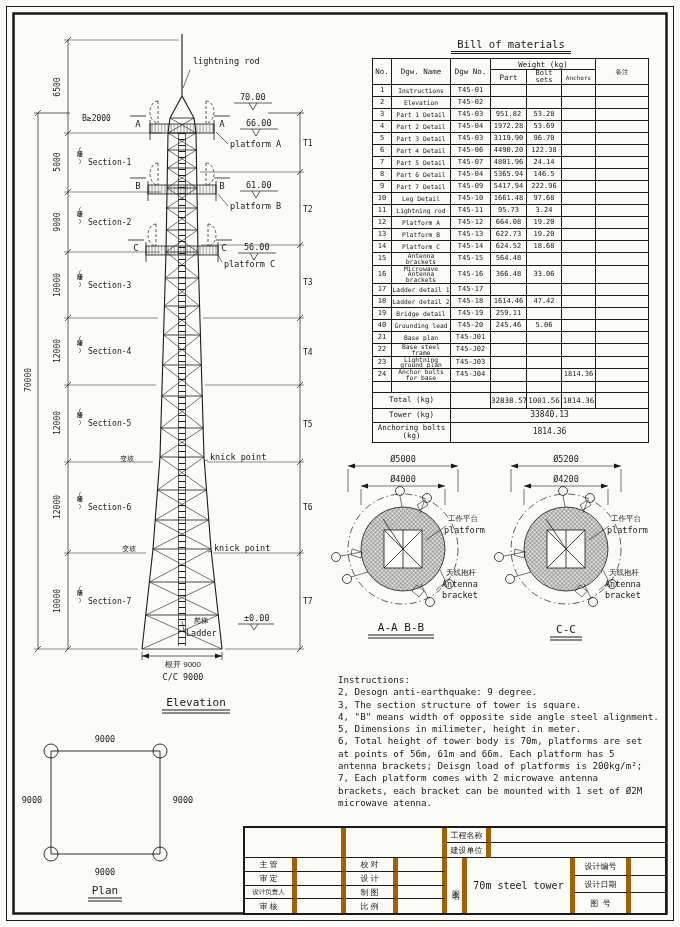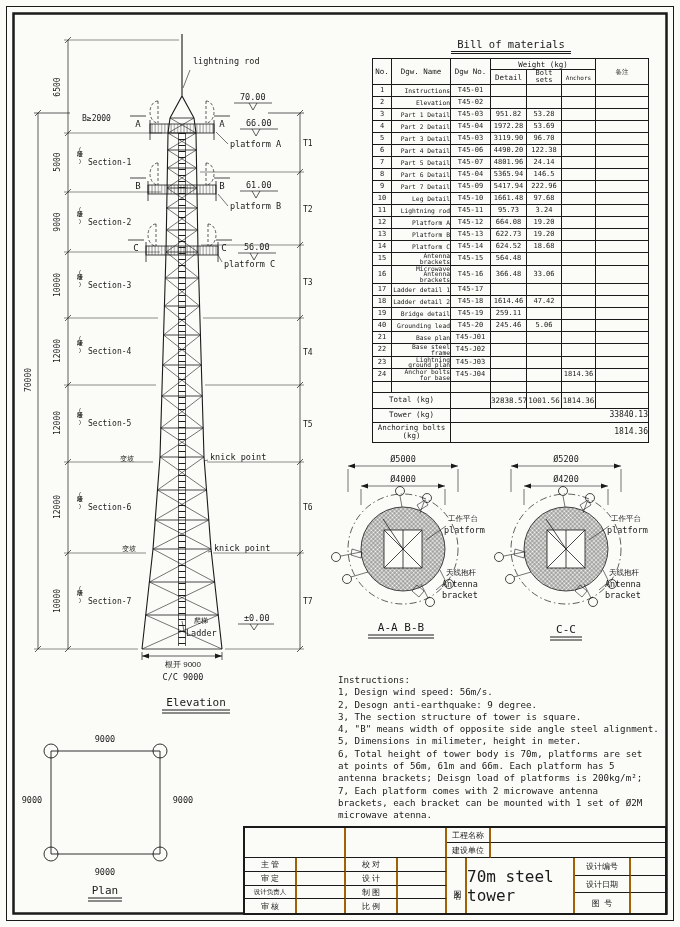--- a/index.html
+++ b/index.html
@@ -9,36 +9,36 @@
   svg text.cjk{font-family:"Liberation Sans", sans-serif;}
   .svgv{writing-mode:vertical-rl;text-orientation:upright;}
   
   .bom-wrap{position:absolute;left:372px;top:38px;width:278px;z-index:2;}
   .bom-title{text-align:center;font-size:10.5px;margin-bottom:4px;}
   .bom-title span{display:inline-block;border-bottom:3px double #1a1a1a;padding:0 6px 1px;}
   table.bom{border-collapse:collapse;table-layout:fixed;width:276px;background:transparent;}
   table.bom th,table.bom td{border:1px solid #1a1a1a;padding:0;text-align:center;
       font-weight:normal;font-size:7px;line-height:7px;overflow:hidden;}
   table.bom tr{height:12px;}
-  table.bom td:nth-child(2){font-size:6.3px;line-height:5.8px;text-align:right;}
+  table.bom td:nth-child(2){font-size:6.3px;line-height:5.8px;}
   table.bom .hdr{font-size:7.5px;}
   table.bom .small{font-size:6px;}
   table.bom .tot-label{font-size:9px;line-height:10px;}
   table.bom .tot-row td{font-size:7.5px;}
   table.bom tr.spacer{height:11px;}
   table.bom tr.footer1{height:16px;}
   table.bom tr.footer2{height:14px;}
   table.bom tr.footer3{height:20px;}
   
   .instr{position:absolute;left:338px;top:674px;width:332px;z-index:2;
          font-size:9.2px;line-height:12.3px;white-space:nowrap;}
   
   .tb{position:absolute;left:243px;top:826px;width:424px;height:89px;border:2px solid #1a1a1a;
       background:#fbfbf8;box-sizing:border-box;z-index:3;font-family:"Liberation Sans", sans-serif;}
-  .tb .cell{position:absolute;box-sizing:border-box;border-right:2px solid #a16207;
+  .tb .cell{position:absolute;box-sizing:border-box;border-right:5px solid #a16207;
       border-bottom:1px solid #1a1a1a;display:flex;align-items:center;justify-content:center;
       font-size:8px;overflow:hidden;}
   .tb .mono{font-family:"DejaVu Sans Mono", monospace;}
   .tb .vert{writing-mode:vertical-rl;text-orientation:upright;letter-spacing:2px;}
 </style>
 </head>
 <body>
 
 <div class="sheet">
 
@@ -283,21 +283,21 @@
       </colgroup>
       <thead>
         <tr style="height:11px">
           <th class="hdr" rowspan="2">No.</th>
           <th class="hdr" rowspan="2">Dgw. Name</th>
           <th class="hdr" rowspan="2">Dgw No.</th>
           <th class="hdr" colspan="3">Weight (kg)</th>
           <th class="hdr" rowspan="2" style="font-family:'Liberation Sans',sans-serif;font-size:6.5px">备注</th>
         </tr>
         <tr style="height:11px">
-          <th class="hdr">Detail</th>
+          <th class="hdr">Part</th>
           <th style="font-size:7px">Bolt sets</th>
           <th class="small">Anchors</th>
         </tr>
       </thead>
       <tbody>
   <tr>
     <td>1</td>
     <td>Instructions</td>
     <td>T45-01</td>
     <td></td>
@@ -562,21 +562,20 @@
           <td colspan="2" style="font-size:7.5px;line-height:8px">Anchoring bolts (kg)</td>
           <td colspan="5" style="font-size:8px">1814.36</td>
         </tr>
       </tbody>
     </table>
   </div>
 
   <div class="instr">
   <div class="iline">Instructions:</div>
 
-  <div class="iline">1,  Design wind speed: 56m/s.</div>
 
   <div class="iline">2, Desogn anti-earthquake: 9 degree.</div>
 
   <div class="iline">3, The section structure of tower is square.</div>
 
   <div class="iline">4, "B" means width of opposite side angle steel alignment.</div>
 
   <div class="iline">5, Dimensions in milimeter, height in meter.</div>
 
   <div class="iline">6, Total height of tower body is 70m, platforms are set</div>
@@ -616,21 +615,21 @@
     <div class="cell" style="left:52px;top:71px;width:49px;height:14px;border-bottom:none"></div>
     <div class="cell" style="left:101px;top:71px;width:52px;height:14px;border-bottom:none">比  例</div>
     <div class="cell" style="left:153px;top:71px;width:49px;height:14px;border-bottom:none"></div>
 
     <div class="cell" style="left:202px;top:0;width:44px;height:15px">工程名称</div>
     <div class="cell" style="left:246px;top:0;width:174px;height:15px;border-right:none"></div>
     <div class="cell" style="left:202px;top:15px;width:44px;height:15px">建设单位</div>
     <div class="cell" style="left:246px;top:15px;width:174px;height:15px;border-right:none"></div>
 
     <div class="cell vert" style="left:202px;top:30px;width:20px;height:55px;border-bottom:none;font-size:8px">图名</div>
-    <div class="cell mono" style="left:222px;top:30px;width:108px;height:55px;border-bottom:none;font-size:16px">70m steel tower</div>
+    <div class="cell mono" style="left:222px;top:30px;width:108px;height:55px;border-bottom:none;font-size:10px">70m steel tower</div>
 
     <div class="cell" style="left:330px;top:30px;width:56px;height:18px">设计编号</div>
     <div class="cell" style="left:386px;top:30px;width:34px;height:18px;border-right:none"></div>
     <div class="cell" style="left:330px;top:48px;width:56px;height:17px">设计日期</div>
     <div class="cell" style="left:386px;top:48px;width:34px;height:17px;border-right:none"></div>
     <div class="cell" style="left:330px;top:65px;width:56px;height:20px;border-bottom:none;white-space:pre">图  号</div>
     <div class="cell" style="left:386px;top:65px;width:34px;height:20px;border-bottom:none;border-right:none"></div>
   </div>
 </div>
 

